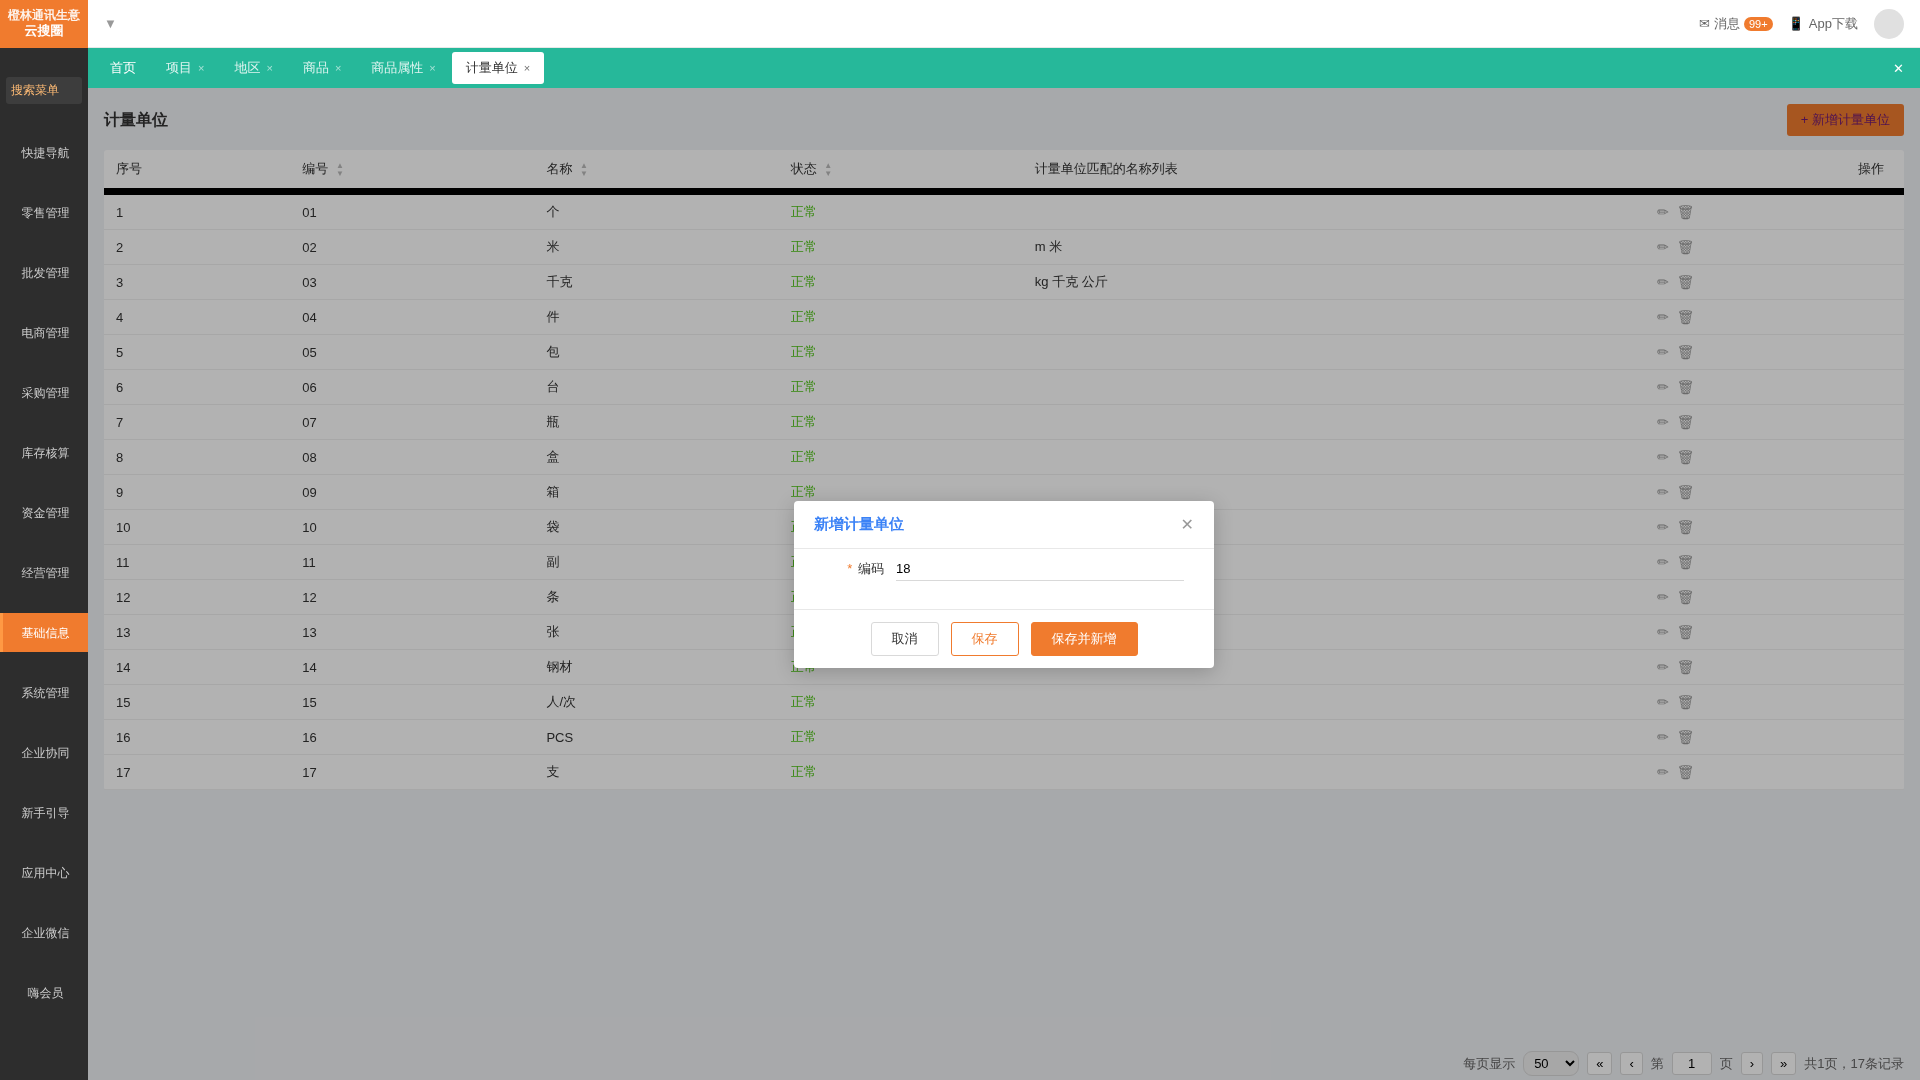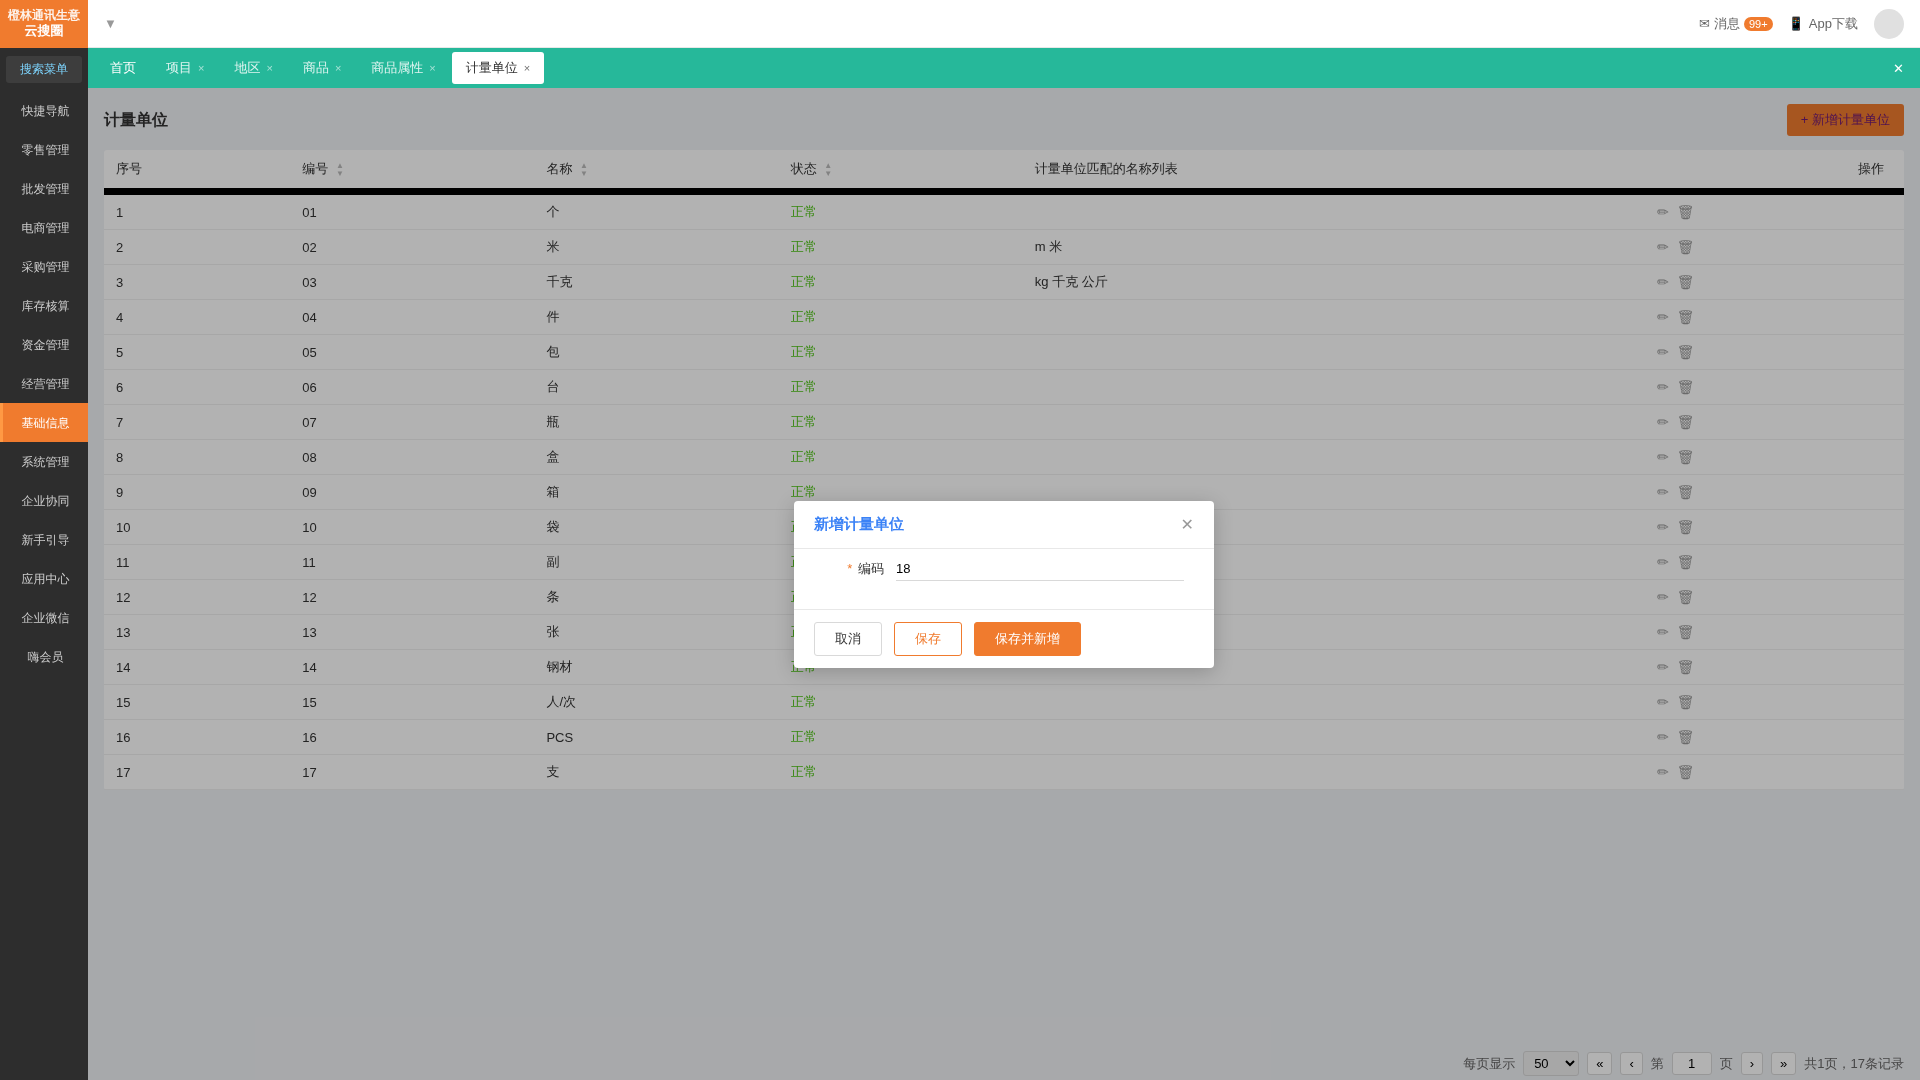--- a/index.html
+++ b/index.html
@@ -1,22 +1,22 @@
 <!DOCTYPE html>
 <html><head>
   <meta charset="utf-8">
   <style>
     * { margin: 0; padding: 0; box-sizing: border-box; }
     body { font-family: 'Microsoft YaHei', Arial, sans-serif; font-size: 13px; background: #f0f2f5; width: 1920px; height: 1080px; overflow: hidden; display: flex; }
 
     
-    .sidebar { width: 88px; background: #2d2d2d; height: 1080px; display: flex; flex-direction: column; flex-shrink: 0; }
+    .sidebar { width: 88px; background: #2d2d2d; height: 1080px; display: flex; flex-direction: column; flex-shrink: 0; gap: 21px; }
     .sidebar-logo { height: 48px; background: #f07b2e; display: flex; align-items: center; justify-content: center; color: white; font-size: 14px; font-weight: bold; padding: 8px; }
     .sidebar-search { padding: 8px 6px; }
-    .sidebar-search-btn { width: 100%; background: #3d3d3d; border: none; color: #7dd3fc; padding: 5px; border-radius: 3px; cursor: pointer; font-size: 12px; text-align: center; }
+    .sidebar-search-btn { width: 100%; background: #3d3d3d; border: none; color: #fdba74; padding: 5px; border-radius: 3px; cursor: pointer; font-size: 12px; text-align: left; }
     .sidebar-nav-item { padding: 10px 6px; color: #ccc; text-align: center; cursor: pointer; font-size: 12px; border-left: 3px solid transparent; }
     .sidebar-nav-item.active { background: #f07b2e; color: white; border-left: 3px solid #ff9944; }
     .sidebar-nav-item .nav-label { margin-top: 2px; }
 
     
     .main-area { flex: 1; display: flex; flex-direction: column; height: 1080px; }
 
     
     .topbar { height: 48px; background: white; display: flex; align-items: center; justify-content: space-between; padding: 0 16px; border-bottom: 1px solid #e8e8e8; flex-shrink: 0; }
     .topbar-left { display: flex; align-items: center; gap: 12px; }
@@ -47,39 +47,39 @@
     thead tr { border-bottom: 7px solid #000000; }
     thead th { padding: 10px 12px; text-align: left; font-size: 13px; color: #333; font-weight: 500; white-space: nowrap; }
     tbody tr { border-bottom: 1px solid #f0f0f0; }
     tbody td { padding: 8px 12px; font-size: 13px; color: #333; }
     .status-normal { color: #52c41a; }
     .action-btns { display: flex; gap: 8px; }
     .edit-icon, .del-icon { color: #999; cursor: pointer; font-size: 14px; }
 
     
     .pagination { position: absolute; bottom: 4px; right: 16px; display: flex; align-items: center; gap: 8px; font-size: 13px; color: #666; }
-    .page-size-select { border: 1px solid #d9d9d9; border-radius: 3px; padding: 3px 6px; font-size: 13px; }
+    .page-size-select { border: 1px solid #d9d9d9; border-radius: 9px; padding: 3px 6px; font-size: 13px; }
     .page-btn { border: 1px solid #d9d9d9; background: white; padding: 3px 8px; cursor: pointer; border-radius: 3px; font-size: 13px; }
     .page-input { width: 40px; border: 1px solid #d9d9d9; border-radius: 3px; padding: 3px 5px; text-align: center; font-size: 13px; }
 
     
     .overlay { position: absolute; top: -16px; left: -16px; right: -16px; bottom: -16px; background: rgba(0,0,0,0.3); z-index: 100; display: flex; align-items: center; justify-content: center; }
 
     
     .dialog { background: white; border-radius: 4px; width: 420px; box-shadow: 0 4px 20px rgba(0,0,0,0.2); }
     .dialog-header { padding: 14px 20px; border-bottom: 1px solid #e8e8e8; display: flex; align-items: center; justify-content: space-between; }
     .dialog-title { font-size: 15px; font-weight: 600; color: #3b82f6; }
     .dialog-close { cursor: pointer; color: #999; font-size: 16px; border: none; background: none; }
     .dialog-body { padding: 8px 30px; }
     .form-row { display: flex; align-items: center; margin-bottom: 20px; }
     .form-label { width: 60px; text-align: right; margin-right: 12px; font-size: 13px; color: #333; }
     .required-mark { color: #f07b2e; margin-right: 2px; }
     .form-input { flex: 1; border: none; border-bottom: 1px solid #d9d9d9; padding: 4px 0; font-size: 13px; outline: none; }
     .form-input.highlighted { border-bottom-color: #f07b2e; }
-    .dialog-footer { padding: 12px 20px; border-top: 1px solid #e8e8e8; display: flex; align-items: center; gap: 12px; }
+    .dialog-footer { padding: 12px 20px; border-top: 1px solid #e8e8e8; display: flex; align-items: center; justify-content: center; gap: 12px; }
     .btn-cancel { border: 1px solid #d9d9d9; background: white; color: #333; padding: 7px 20px; border-radius: 3px; cursor: pointer; font-size: 13px; }
     .btn-save { background: white; color: #f07b2e; border: 1px solid #f07b2e; padding: 7px 20px; border-radius: 3px; cursor: pointer; font-size: 13px; }
     .btn-save-new { background: #f07b2e; color: white; border: 1px solid #f07b2e; padding: 7px 20px; border-radius: 3px; cursor: pointer; font-size: 13px; }
 
     
     .sort-icon { display: inline-flex; flex-direction: column; margin-left: 4px; vertical-align: middle; }
     .sort-icon span { font-size: 8px; line-height: 1; color: #bbb; }
   </style>
 </head>
 <body>

